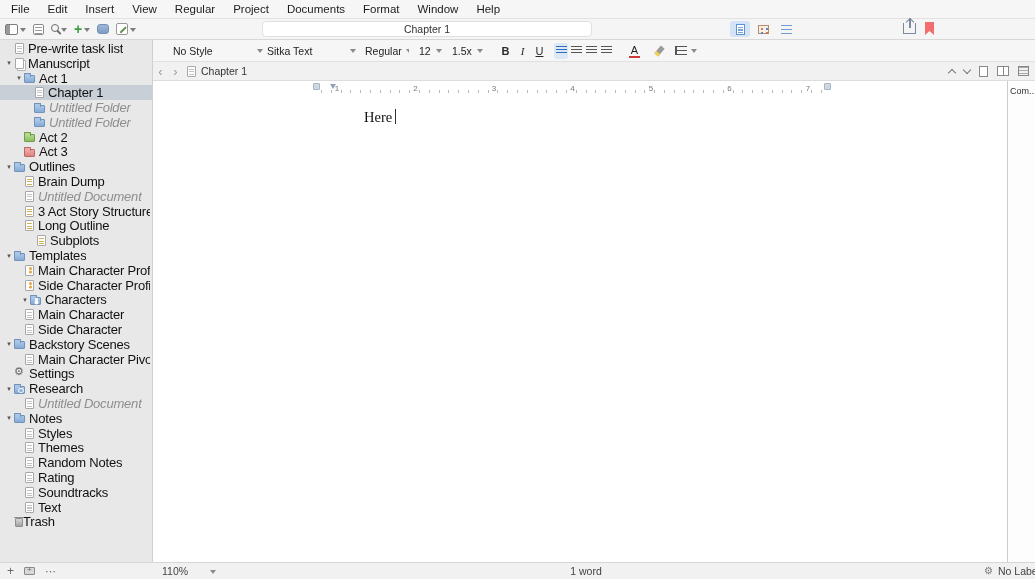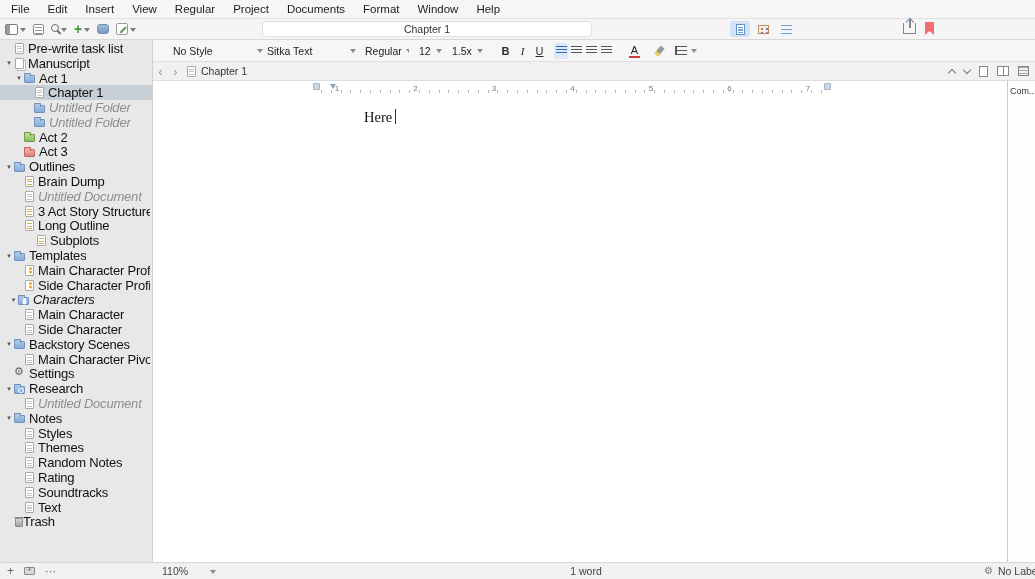--- a/index.html
+++ b/index.html
@@ -268,21 +268,21 @@
         <div class="srow" style="padding-left: 14px;">
           <span class="sarrow" style="visibility: hidden;">▾</span>
           <span class="sicon i-doc-person"></span>
           <span class="slabel">Main Character Profile Template</span>
         </div>
         <div class="srow" style="padding-left: 14px;">
           <span class="sarrow" style="visibility: hidden;">▾</span>
           <span class="sicon i-doc-person"></span>
           <span class="slabel">Side Character Profile Template</span>
         </div>
-        <div class="srow" style="padding-left: 8px; font-style: italic;">
+        <div class="srow" style="padding-left: 20px;">
           <span class="sarrow">▾</span>
           <span class="sicon i-folder-person"></span>
           <span class="slabel">Characters</span>
         </div>
         <div class="srow" style="padding-left: 14px;">
           <span class="sarrow" style="visibility: hidden;">▾</span>
           <span class="sicon i-doc"></span>
           <span class="slabel">Main Character</span>
         </div>
         <div class="srow" style="padding-left: 14px;">

